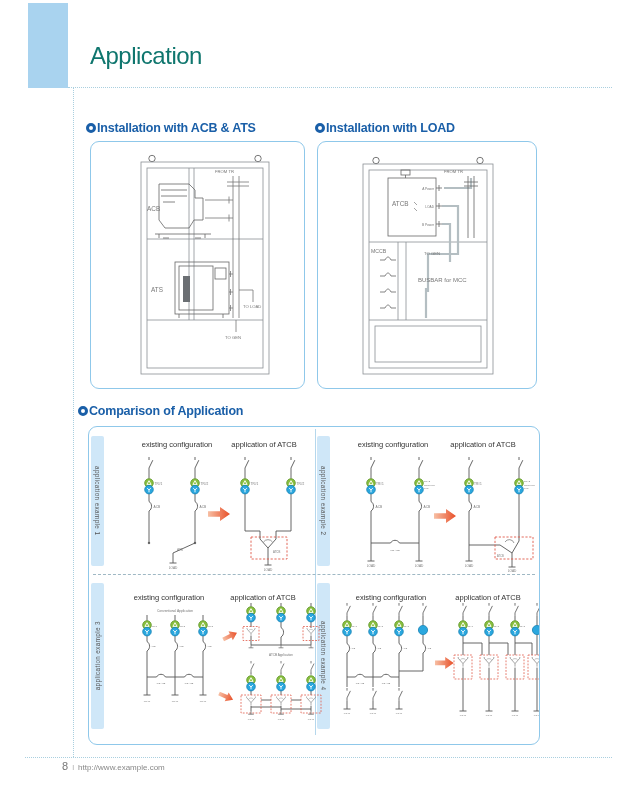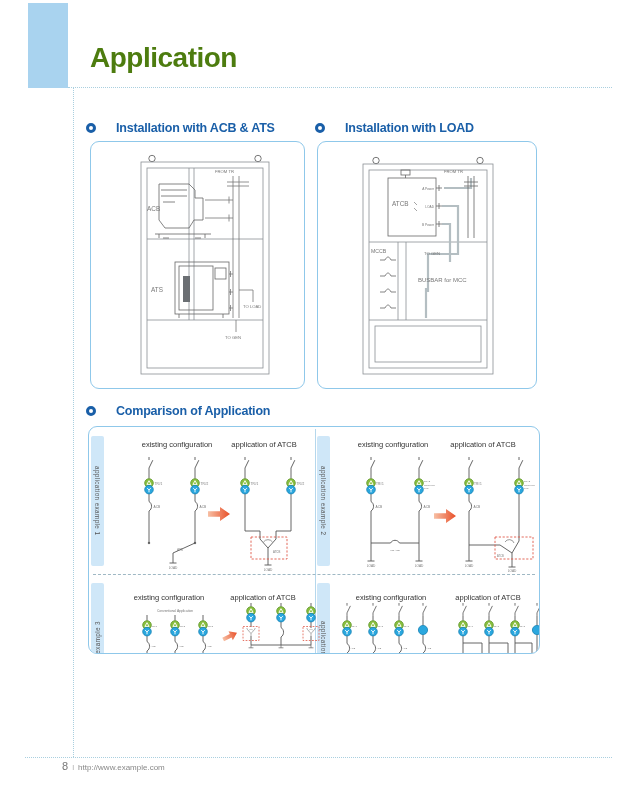--- a/index.html
+++ b/index.html
@@ -1,25 +1,25 @@
 <!DOCTYPE html>
 <html><head>
 <meta charset="utf-8">
 <style>
   * { margin:0; padding:0; box-sizing:border-box; }
   body { background:#fff; font-family:"Liberation Sans", sans-serif; }
   .page { position:relative; width:618px; height:800px; background:#fff; overflow:hidden; }
   .corner-block { position:absolute; left:28px; top:3px; width:40px; height:85px; background:#a9d3ef; }
-  .page-title { position:absolute; left:90px; top:42px; font-size:28px; font-weight:bold; color:#4d7c0f; letter-spacing:-0.5px; }
+  .page-title { position:absolute; left:90px; top:42px; font-size:24px; font-weight:normal; color:#0f766e; letter-spacing:-0.5px; }
   .rule-h { position:absolute; border-top:1px dotted #a9cfdf; }
   .rule-v { position:absolute; border-left:1px dotted #a9cfdf; }
   .title-rule { left:68px; top:87px; width:544px; }
   .side-rule { left:73px; top:87px; height:670px; }
   .footer-rule { left:25px; top:757px; width:587px; }
-  .sec-head { position:absolute; display:flex; align-items:center; gap:20px; }
+  .sec-head { position:absolute; display:flex; align-items:center; gap:1px; }
   .bullet { width:10px; height:10px; border:3px solid #1a5fa8; border-radius:50%; background:#fff; flex:0 0 auto; }
   .sec-title { font-size:12.5px; font-weight:bold; color:#1a5fa8; letter-spacing:-0.2px; white-space:nowrap; }
   .panel { position:absolute; border:1.5px solid #8fc8ea; border-radius:9px; background:#fff; }
   .panel svg { position:absolute; left:0; top:0; overflow:visible; }
   .comparison { overflow:hidden; }
   .cmp-vdiv { position:absolute; left:226px; top:2px; height:306px; width:0; border-left:1.5px solid #b5d7ec; }
   .cmp-hdiv { position:absolute; left:4px; top:147px; width:442px; border-top:1.2px dashed #9fb8c4; }
   .strip { position:absolute; width:13px; background:#cfe7f8; border-radius:2px;
            display:flex; align-items:center; justify-content:center; }
   .strip span { writing-mode:vertical-rl; font-size:6.3px; color:#555; letter-spacing:0.4px; white-space:nowrap; }
@@ -156,26 +156,26 @@
       <text x="116" y="47.5" font-size="3.2" text-anchor="end">A Power</text>
       <text x="116" y="65.5" font-size="3.2" text-anchor="end">LOAD</text>
       <text x="116" y="83.5" font-size="3.2" text-anchor="end">B Power</text>
       <text x="126" y="31" font-size="4.2">FROM TR</text>
       <text x="53" y="111" font-size="5.2" fill="#8a8f94">MCCB</text>
       <text x="106" y="113" font-size="4.2">TO GEN</text>
       <text x="100" y="140" font-size="6" fill="#8a8f94">BUSBAR for MCC</text>
     </svg>
   </div>
 
-  <div class="sec-head" style="left:86px;top:404px">
+  <div class="sec-head" style="left:78px;top:404px">
     <span class="bullet"></span>
     <span class="sec-title">Comparison of Application</span>
   </div>
 
-  <div class="panel comparison" style="left:88px;top:426px;width:452px;height:228px">
+  <div class="panel comparison" style="left:88px;top:426px;width:452px;height:319px">
     <div class="cmp-vdiv"></div>
     <div class="cmp-hdiv"></div>
 
     <div class="strip" style="left:2px;top:9px;height:130px">
       <span>application example 1</span>
       </div>
     <div class="strip" style="left:228px;top:9px;height:130px">
       <span>application example 2</span>
       </div>
     <div class="strip flip" style="left:2px;top:156px;height:146px">

